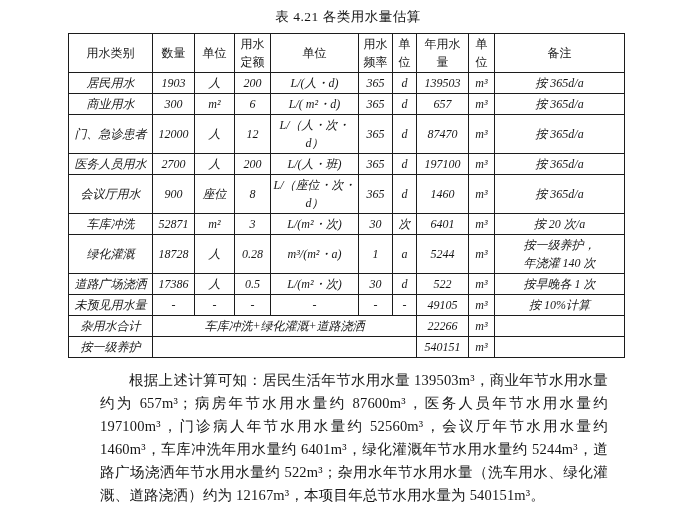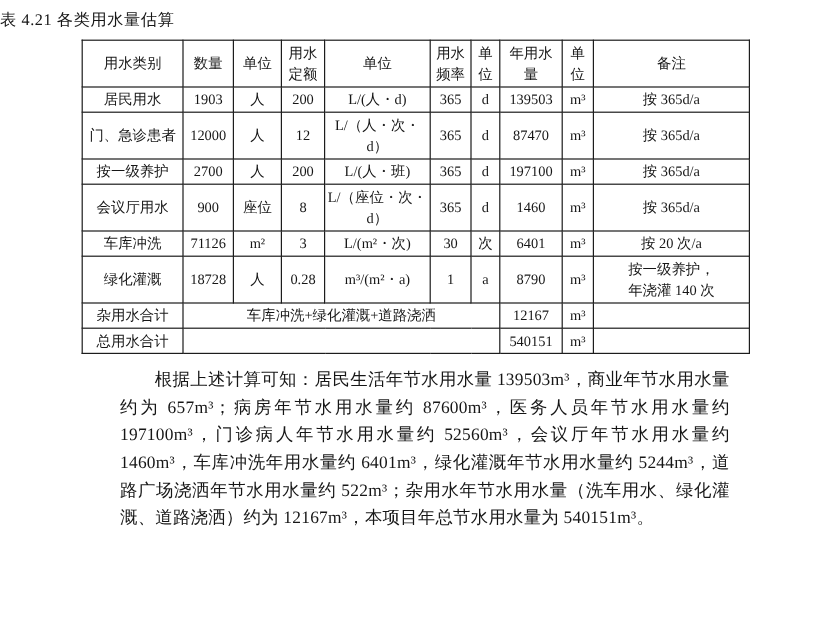--- a/index.html
+++ b/index.html
@@ -3,21 +3,21 @@
 <meta charset="utf-8">
 <style>
   html,body{margin:0;padding:0;}
   body{
     width:696px;height:520px;background:#ffffff;color:#161616;
     font-family:"Liberation Serif","DejaVu Serif",serif;
     overflow:hidden;
   }
   .page{width:696px;height:520px;position:relative;}
   .doc-title{
-    text-align:left;
+    text-align:center;
     font-size:13.5px;
     padding-top:8px;
     letter-spacing:0.5px;
   }
   table.water{
     border-collapse:collapse;
     table-layout:fixed;
     margin:7px 0 0 68px;
   }
   table.water th, table.water td{
@@ -25,21 +25,21 @@
     font-weight:normal;
     font-size:12px;
     text-align:center;
     vertical-align:middle;
     padding:1px 2px;
     line-height:1.5;
     white-space:pre-line;
     overflow:hidden;
   }
   table.water thead th{height:36px;}
-  table.water tbody tr{height:21px;}
+  table.water tbody tr{height:21px;font-style:italic;}
   table.water tbody tr.tall{height:29px;margin-top:44px;}
   .para{
     width:508px;
     margin:11px 0 0 100px;
     font-size:14.5px;
     line-height:23px;
     text-align:justify;
     text-indent:2em;
     letter-spacing:0.2px;
   }
@@ -84,34 +84,46 @@
           <td>1903</td>
           <td>人</td>
           <td>200</td>
           <td>L/(人・d)</td>
           <td>365</td>
           <td>d</td>
           <td>139503</td>
           <td>m³</td>
           <td>按 365d/a</td>
         </tr>
+        <tr>
+          <td>商业用水</td>
+          <td>300</td>
+          <td>m²</td>
+          <td>6</td>
+          <td>L/( m²・d)</td>
+          <td>365</td>
+          <td>d</td>
+          <td>657</td>
+          <td>m³</td>
+          <td>按 365d/a</td>
+        </tr>
         <tr class="tall">
           <td>门、急诊患者</td>
           <td>12000</td>
           <td>人</td>
           <td>12</td>
           <td>L/（人・次・d）</td>
           <td>365</td>
           <td>d</td>
           <td>87470</td>
           <td>m³</td>
           <td>按 365d/a</td>
         </tr>
         <tr>
-          <td>按一级养护</td>
+          <td>医务人员用水</td>
           <td>2700</td>
           <td>人</td>
           <td>200</td>
           <td>L/(人・班)</td>
           <td>365</td>
           <td>d</td>
           <td>197100</td>
           <td>m³</td>
           <td>按 365d/a</td>
         </tr>
@@ -122,52 +134,76 @@
           <td>8</td>
           <td>L/（座位・次・d）</td>
           <td>365</td>
           <td>d</td>
           <td>1460</td>
           <td>m³</td>
           <td>按 365d/a</td>
         </tr>
         <tr>
           <td>车库冲洗</td>
-          <td>71126</td>
+          <td>52871</td>
           <td>m²</td>
           <td>3</td>
           <td>L/(m²・次)</td>
           <td>30</td>
           <td>次</td>
           <td>6401</td>
           <td>m³</td>
           <td>按 20 次/a</td>
         </tr>
         <tr>
           <td>绿化灌溉</td>
           <td>18728</td>
           <td>人</td>
           <td>0.28</td>
           <td>m³/(m²・a)</td>
           <td>1</td>
           <td>a</td>
-          <td>8790</td>
+          <td>5244</td>
           <td>m³</td>
           <td>按一级养护，
 年浇灌 140 次</td>
         </tr>
         <tr>
+          <td>道路广场浇洒</td>
+          <td>17386</td>
+          <td>人</td>
+          <td>0.5</td>
+          <td>L/(m²・次)</td>
+          <td>30</td>
+          <td>d</td>
+          <td>522</td>
+          <td>m³</td>
+          <td>按早晚各 1 次</td>
+        </tr>
+        <tr>
+          <td>未预见用水量</td>
+          <td>-</td>
+          <td>-</td>
+          <td>-</td>
+          <td>-</td>
+          <td>-</td>
+          <td>-</td>
+          <td>49105</td>
+          <td>m³</td>
+          <td>按 10%计算</td>
+        </tr>
+        <tr>
           <td>杂用水合计</td>
           <td colspan="6">车库冲洗+绿化灌溉+道路浇洒</td>
-          <td>12167</td>
+          <td>22266</td>
           <td>m³</td>
           <td></td>
         </tr>
         <tr>
-          <td>总用水合计</td>
+          <td>按一级养护</td>
           <td colspan="6"></td>
           <td>540151</td>
           <td>m³</td>
           <td></td>
         </tr>
       </tbody>
   </table>
 
   <p class="para">根据上述计算可知：居民生活年节水用水量 139503m³，商业年节水用水量约为 657m³；病房年节水用水量约 87600m³，医务人员年节水用水量约 197100m³，门诊病人年节水用水量约 52560m³，会议厅年节水用水量约 1460m³，车库冲洗年用水量约 6401m³，绿化灌溉年节水用水量约 5244m³，道路广场浇洒年节水用水量约 522m³；杂用水年节水用水量（洗车用水、绿化灌溉、道路浇洒）约为 12167m³，本项目年总节水用水量为 540151m³。</p>
 

